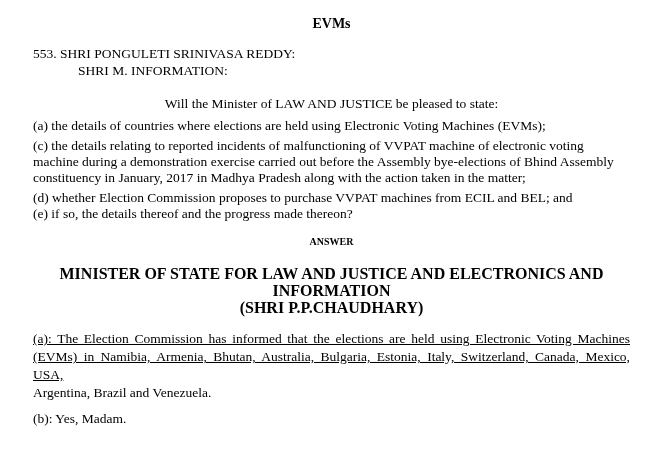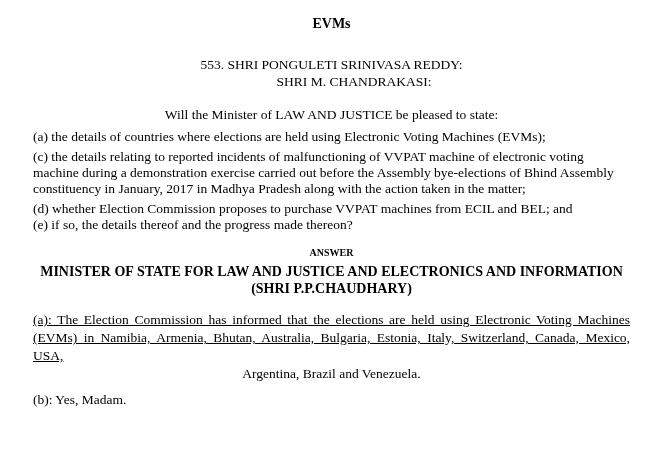--- a/index.html
+++ b/index.html
@@ -19,22 +19,21 @@
     font-size: 13.5px;
     overflow: hidden;
   }
   .doc-title {
     text-align: center;
     font-weight: bold;
     font-size: 14px;
     line-height: 16px;
   }
   .askers {
-    margin-top: 24px;
-    text-align: center;
+    margin-top: 13px;
   }
   .asker-line {
     line-height: 17px;
     white-space: nowrap;
   }
   .asker-line.indent2 {
     padding-left: 45px;
   }
   .intro {
     margin-top: 17px;
@@ -53,34 +52,33 @@
     margin-bottom: 0;
   }
   .answer-heading {
     margin-top: 12px;
     text-align: center;
     font-weight: bold;
     font-size: 10px;
     line-height: 16px;
   }
   .minister-block {
-    margin-top: 2px;
+    margin-top: 15px;
     text-align: center;
     font-weight: bold;
-    font-size: 14px;
+    font-size: 16px;
   }
   .minister-line {
     line-height: 17px;
   }
   .ans-a {
     margin-top: 14px;
   }
   .ans-line {
     line-height: 18px;
-    text-align: center;
   }
   .jline {
     text-align: justify;
     text-align-last: justify;
     text-decoration: underline;
   }
   .ans-b {
     margin-top: 9px;
     line-height: 16px;
   }
@@ -90,21 +88,21 @@
 
 <div class="page">
 
   <div class="doc-title">EVMs</div>
 
   <div class="askers">
     <div class="asker-line">
       <span>553.</span>
       <span>SHRI PONGULETI SRINIVASA REDDY:</span>
     </div>
-    <div class="asker-line indent2">SHRI M. CHANDRAKASI:</div>
+    <div class="asker-line indent2">SHRI M. INFORMATION:</div>
   </div>
 
   <div class="intro">Will the Minister of LAW AND JUSTICE be pleased to state:</div>
 
   <div class="q-parts">
     <div class="q-part">(a) the details of countries where elections are held using Electronic Voting Machines (EVMs);</div>
     <div class="q-part">(c) the details relating to reported incidents of malfunctioning of VVPAT machine of electronic voting machine during a demonstration exercise carried out before the Assembly bye-elections of Bhind Assembly constituency in January, 2017 in Madhya Pradesh along with the action taken in the matter;</div>
     <div class="q-part no-gap">(d) whether Election Commission proposes to purchase VVPAT machines from ECIL and BEL; and</div>
     <div class="q-part no-gap">(e) if so, the details thereof and the progress made thereon?</div>
   </div>

